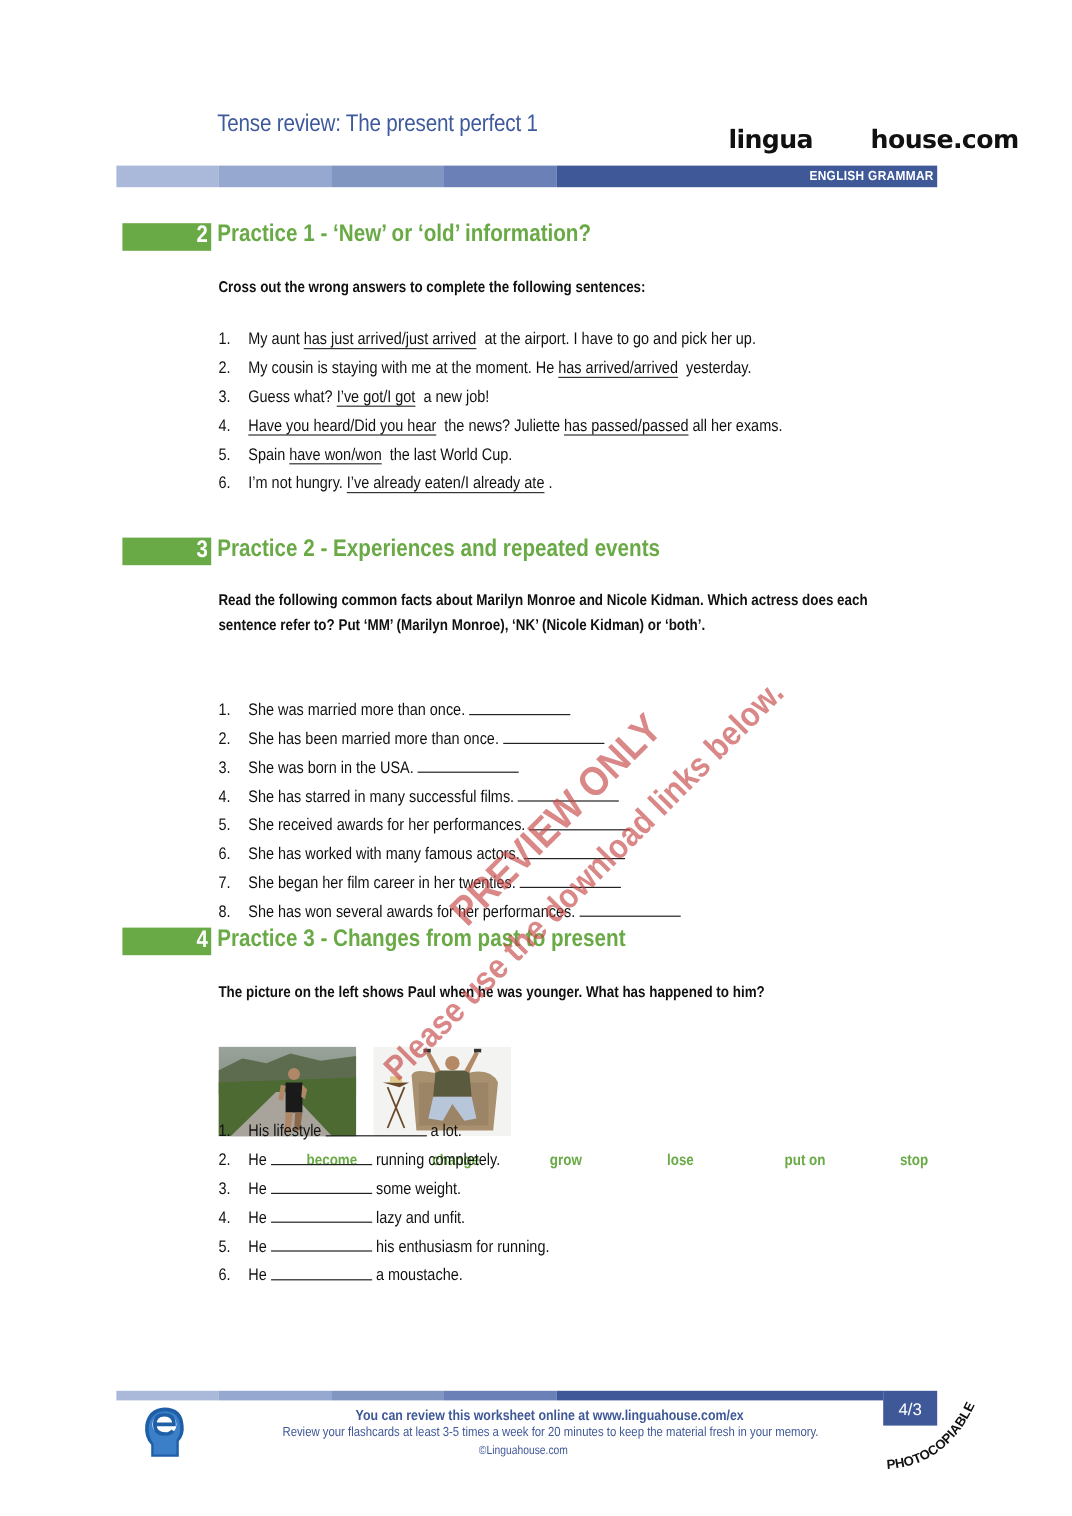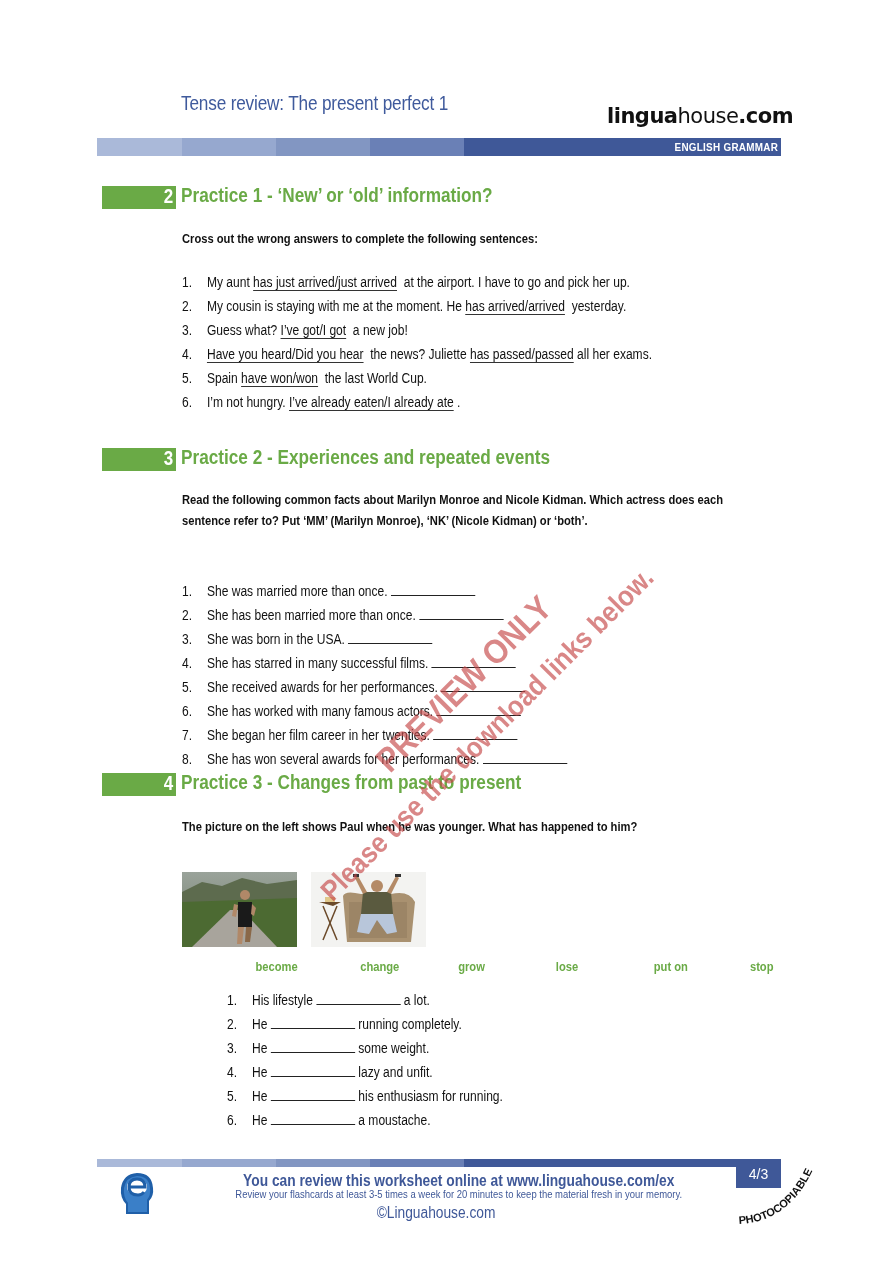--- a/index.html
+++ b/index.html
@@ -4,21 +4,21 @@
   <style>
     html, body { margin: 0; padding: 0; background: #ffffff; }
     body { width: 893px; height: 1263px; position: relative; overflow: hidden;
            font-family: "Liberation Sans", sans-serif; color: #111; }
     .abs { position: absolute; }
     .doc-title { left: 181px; top: 92px; font-size: 20px; color: #3f5a9c;
                  transform: scaleX(0.86); transform-origin: left top; letter-spacing: -0.2px; white-space: nowrap; }
     .brand { left: 607px; top: 104px; font-size: 21px; color: #111; white-space: nowrap;
              font-family: "DejaVu Sans", sans-serif; letter-spacing: -0.5px; }
     .brand b { font-weight: bold; text-align: center; }
-    .brand .mid { font-weight: normal; }
+    .brand .mid { font-weight: bold; margin-left: 48px; }
     .hbar { top: 138px; height: 18px; }
     .fbar { top: 1159px; height: 8px; }
     .seg1 { background: #aab9d9; }
     .seg2 { background: #96a8cf; }
     .seg3 { background: #8296c2; }
     .seg4 { background: #6a80b6; }
     .seg5 { background: #3f5898; }
     .gram-label { right: 115px; top: 141px; color: #ffffff; font-size: 11px; font-weight: bold;
                   transform: scaleX(0.9); transform-origin: right top; letter-spacing: 0.3px; white-space: nowrap; }
 
@@ -34,23 +34,23 @@
                transform: scaleX(0.86); transform-origin: left top; }
     .list .n { display: inline-block; width: 29px; }
     .u { text-decoration: underline; text-decoration-color: #333; text-underline-offset: 3px; }
     .blank { display: inline-block; width: 84px; border-bottom: 1px solid #222; height: 12px; vertical-align: baseline; }
     .blank-lg { width: 98px; }
 
     .photo { top: 872px; height: 75px; overflow: hidden; }
     .words { top: 959px; font-size: 13px; font-weight: bold; color: #6aaa46; white-space: nowrap;
              transform: scaleX(0.86); transform-origin: center top; }
 
-    .footer-line1 { left: 0; width: 893px; top: 1172px; text-align: center; font-size: 16px; font-weight: bold; color: #3f5898; }
+    .footer-line1 { left: 0; width: 893px; top: 1172px; text-align: center; font-size: 12px; font-weight: bold; color: #3f5898; }
     .footer-line2 { left: 0; width: 893px; top: 1188px; text-align: center; font-size: 11px; color: #3f5898; }
-    .footer-line3 { left: 0; width: 848px; top: 1204px; text-align: center; font-size: 16px; color: #3f5898; }
+    .footer-line3 { left: 0; width: 848px; top: 1204px; text-align: center; font-size: 10px; color: #3f5898; }
     .fcenter { display: inline-block; transform: scaleX(0.86); transform-origin: center top; white-space: nowrap; position: relative; left: 12px; }
     .page-badge { left: 736px; top: 1159px; width: 45px; height: 29px; background: #3f5898; color: #fff;
                   font-size: 14px; text-align: center; line-height: 30px; }
     .photocopiable { left: 733px; top: 1150px; width: 100px; height: 80px; }
 
     .watermark { color: rgba(196, 70, 70, 0.65); font-weight: bold; white-space: nowrap;
                  transform-origin: left top; pointer-events: none; }
   </style>
 </head>
 <body>
@@ -147,21 +147,21 @@
   </svg>
 </div>
 
 <div class="abs words" style="left:252px;">become</div>
 <div class="abs words" style="left:357px;">change</div>
 <div class="abs words" style="left:456px;">grow</div>
 <div class="abs words" style="left:554px;">lose</div>
 <div class="abs words" style="left:651px;">put on</div>
 <div class="abs words" style="left:748px;">stop</div>
 
-<ul class="abs list" style="top:991px;margin-left:45px;">
+<ul class="abs list" style="top:933px;">
   <li><span class="n">1.</span><span style="white-space:pre">His lifestyle </span><span class="blank blank-lg"></span><span style="white-space:pre"> a lot.</span></li>
   <li><span class="n">2.</span><span style="white-space:pre">He </span><span class="blank blank-lg"></span><span style="white-space:pre"> running completely.</span></li>
   <li><span class="n">3.</span><span style="white-space:pre">He </span><span class="blank blank-lg"></span><span style="white-space:pre"> some weight.</span></li>
   <li><span class="n">4.</span><span style="white-space:pre">He </span><span class="blank blank-lg"></span><span style="white-space:pre"> lazy and unfit.</span></li>
   <li><span class="n">5.</span><span style="white-space:pre">He </span><span class="blank blank-lg"></span><span style="white-space:pre"> his enthusiasm for running.</span></li>
   <li><span class="n">6.</span><span style="white-space:pre">He </span><span class="blank blank-lg"></span><span style="white-space:pre"> a moustache.</span></li>
 </ul>
 
 <div class="abs watermark" style="left:368px; top:752px; font-size:34px; transform: rotate(-45deg) scaleX(0.9);">PREVIEW ONLY</div>
 <div class="abs watermark" style="left:314px; top:884px; font-size:28.5px; transform: rotate(-45deg) scaleX(0.9);">Please use the download links below.</div>

